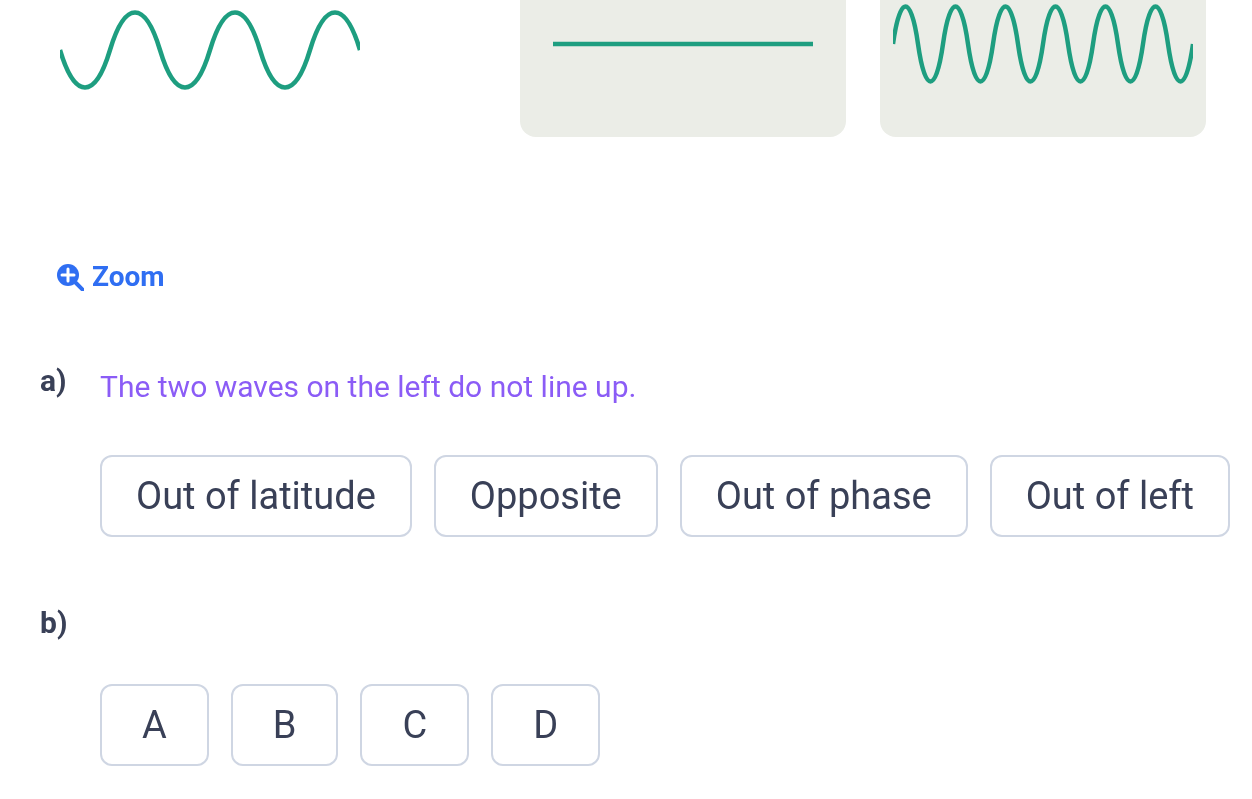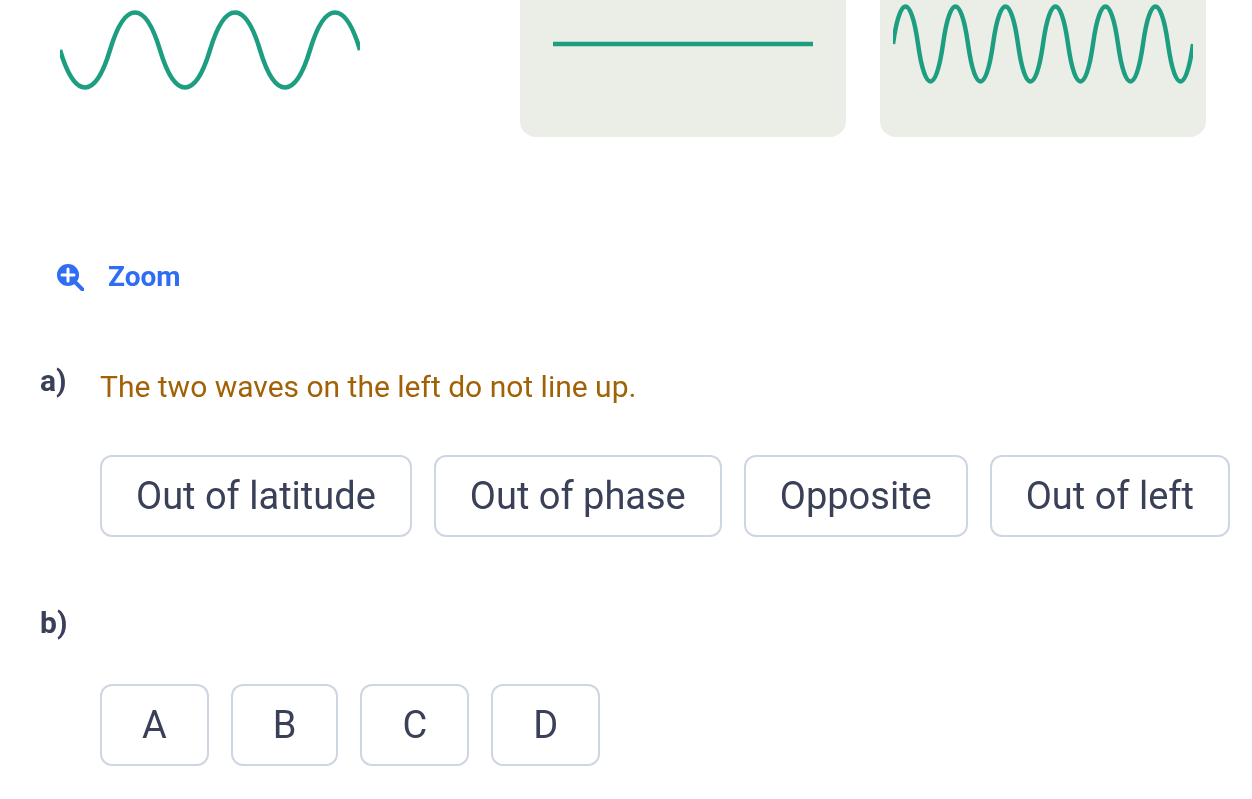--- a/index.html
+++ b/index.html
@@ -33,21 +33,21 @@
       align-items: center;
       justify-content: center;
       flex-direction: column;
     }
     .card-c { left: 520px; }
     .card-d { left: 880px; }
     .wave-svg { display: block; }
     .zoom-row {
       display: flex;
       align-items: center;
-      gap: 24px;
+      gap: 8px;
       margin-left: 56px;
       margin-top: 70px;
       color: #2f6ef2;
       cursor: pointer;
       width: fit-content;
     }
     .zoom-row .zoom-text {
       font-size: 28px;
       font-weight: 700;
       color: #2f6ef2;
@@ -63,21 +63,21 @@
       gap: 20px;
     }
     .q-label {
       font-size: 30px;
       font-weight: 700;
       color: #394057;
       min-width: 40px;
     }
     .q-text {
       font-size: 30px;
-      color: #a16207;
+      color: #8b5cf6;
       line-height: 1.6;
     }
     .options-row {
       display: flex;
       gap: 22px;
       margin-top: 44px;
       margin-left: 60px;
       flex-wrap: wrap;
     }
     .option-btn {
@@ -146,22 +146,22 @@
 
 <div class="question-block">
   <div class="q-row">
     <div class="q-label">a)</div>
     <div class="q-text">
       <div>The two waves on the left do not line up.</div>
     </div>
   </div>
   <div class="options-row">
     <button class="option-btn">Out of latitude</button>
+    <button class="option-btn">Opposite</button>
     <button class="option-btn">Out of phase</button>
-    <button class="option-btn">Opposite</button>
     <button class="option-btn">Out of left</button>
   </div>
 </div>
 
 <div class="question-block qb2">
   <div class="q-row">
     <div class="q-label">b)</div>
   </div>
   <div class="options-row">
     <button class="option-btn small">A</button>

